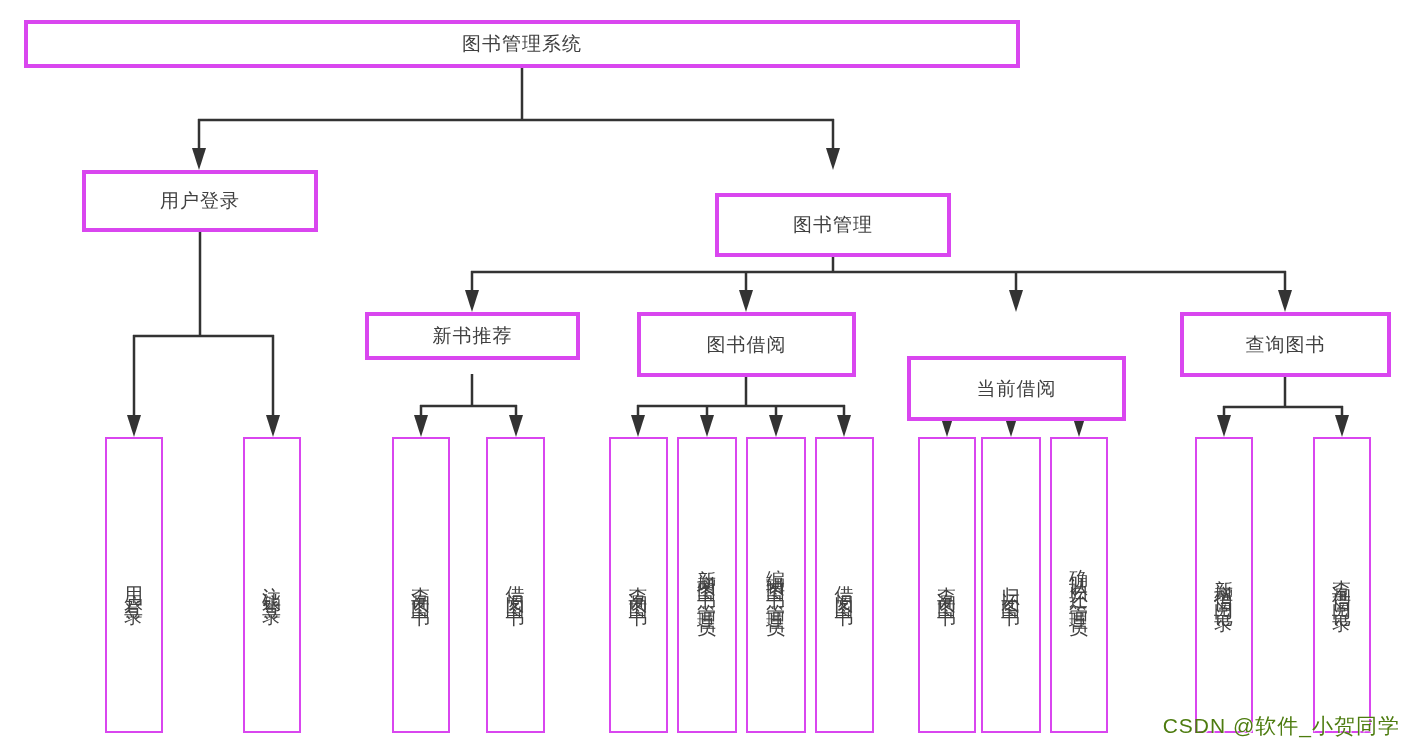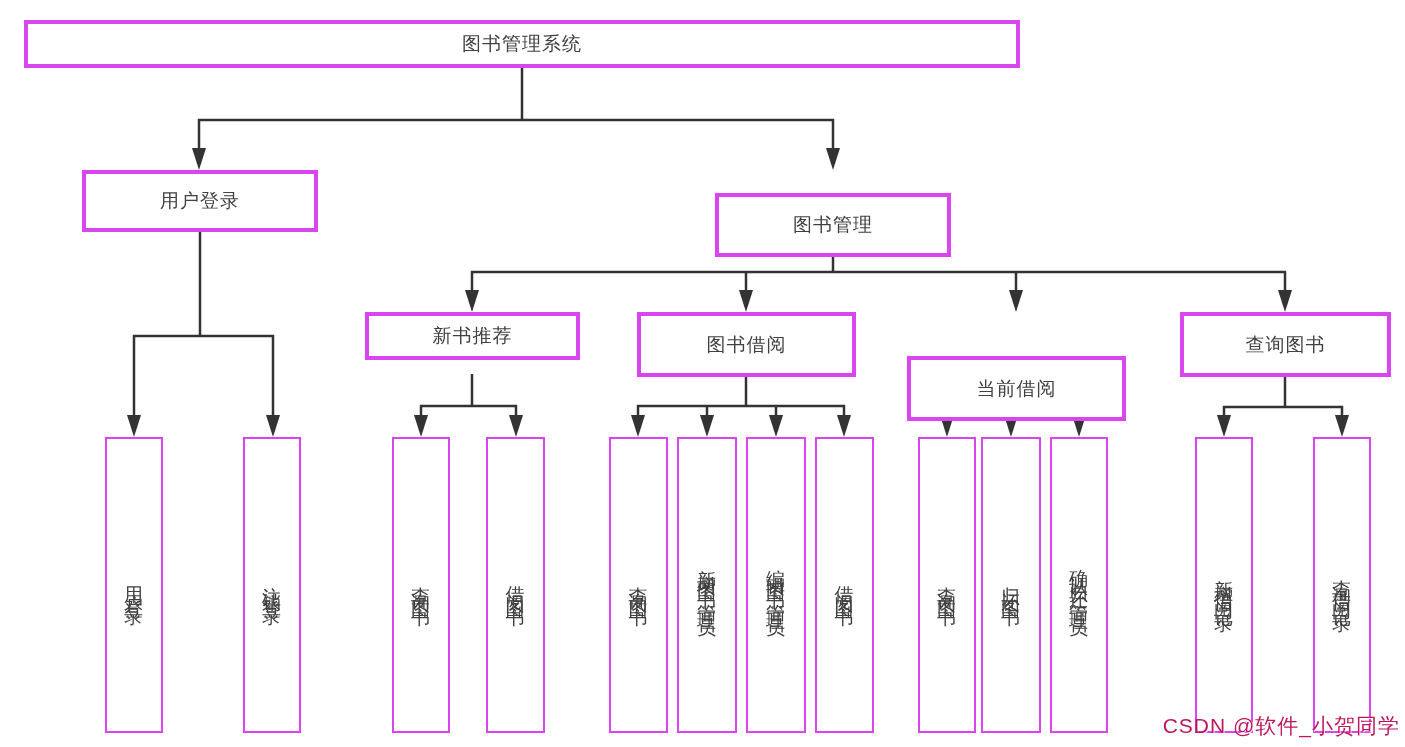--- a/index.html
+++ b/index.html
@@ -41,21 +41,21 @@
     letter-spacing: 7px;
     font-size: 19px;
     line-height: 1;
   }
   .watermark {
     position: absolute;
     right: 5px;
     bottom: 7px;
     z-index: 5;
     font-size: 21px;
-    color: #be185d;
+    color: #4d7c0f;
     text-shadow: 1px 1px 0 rgba(255,255,255,0.85);
     letter-spacing: 1px;
     white-space: nowrap;
   }
 </style>
 </head>
 <body>
 
 <div id="stage">
 

